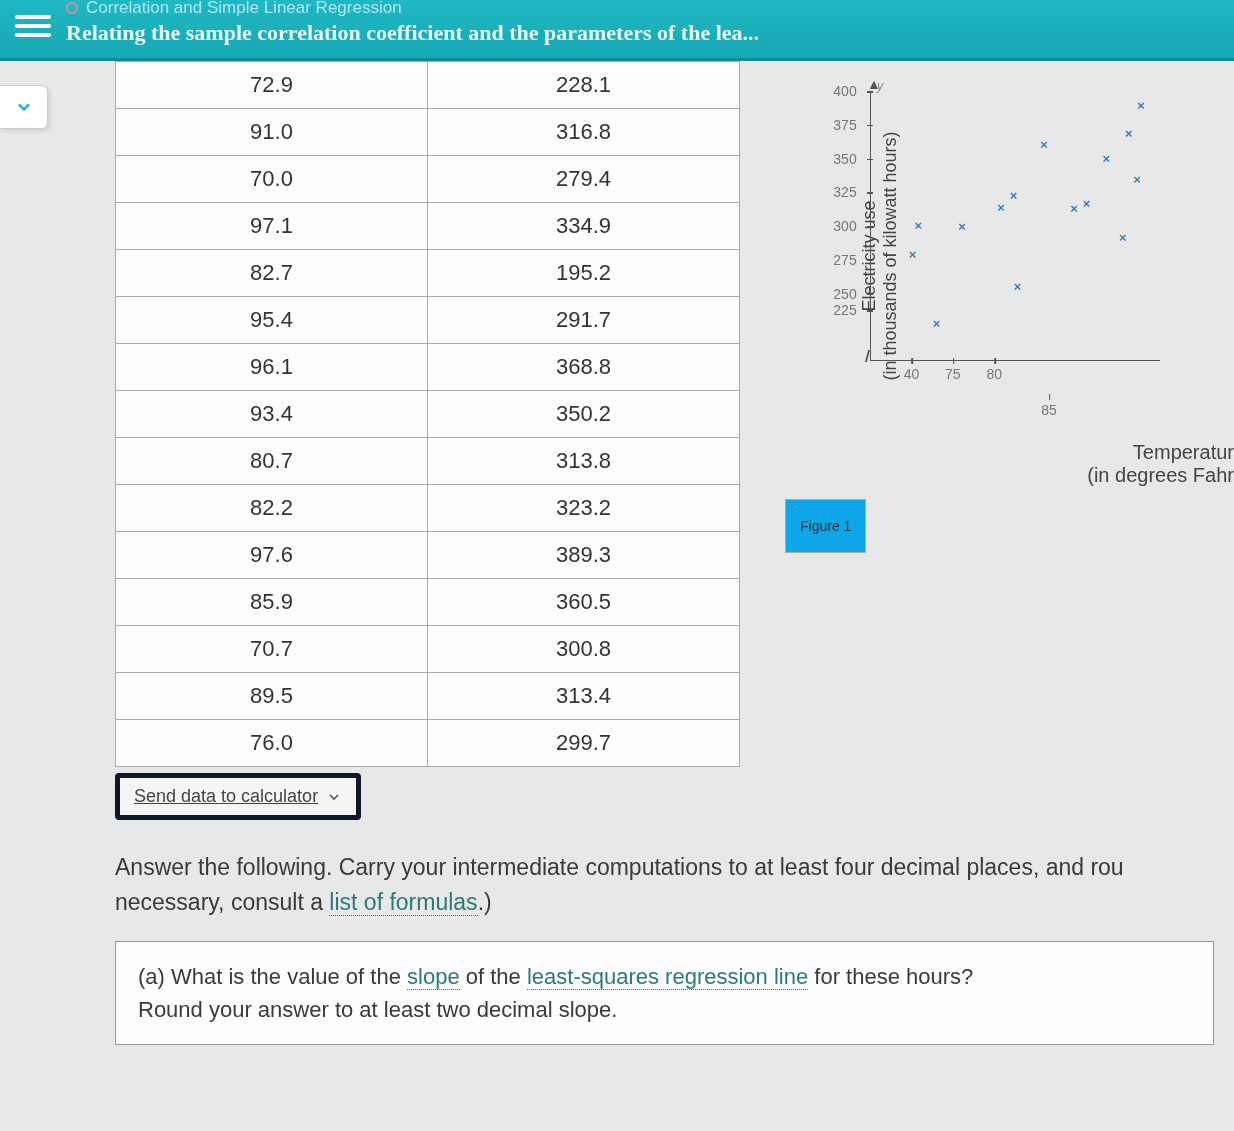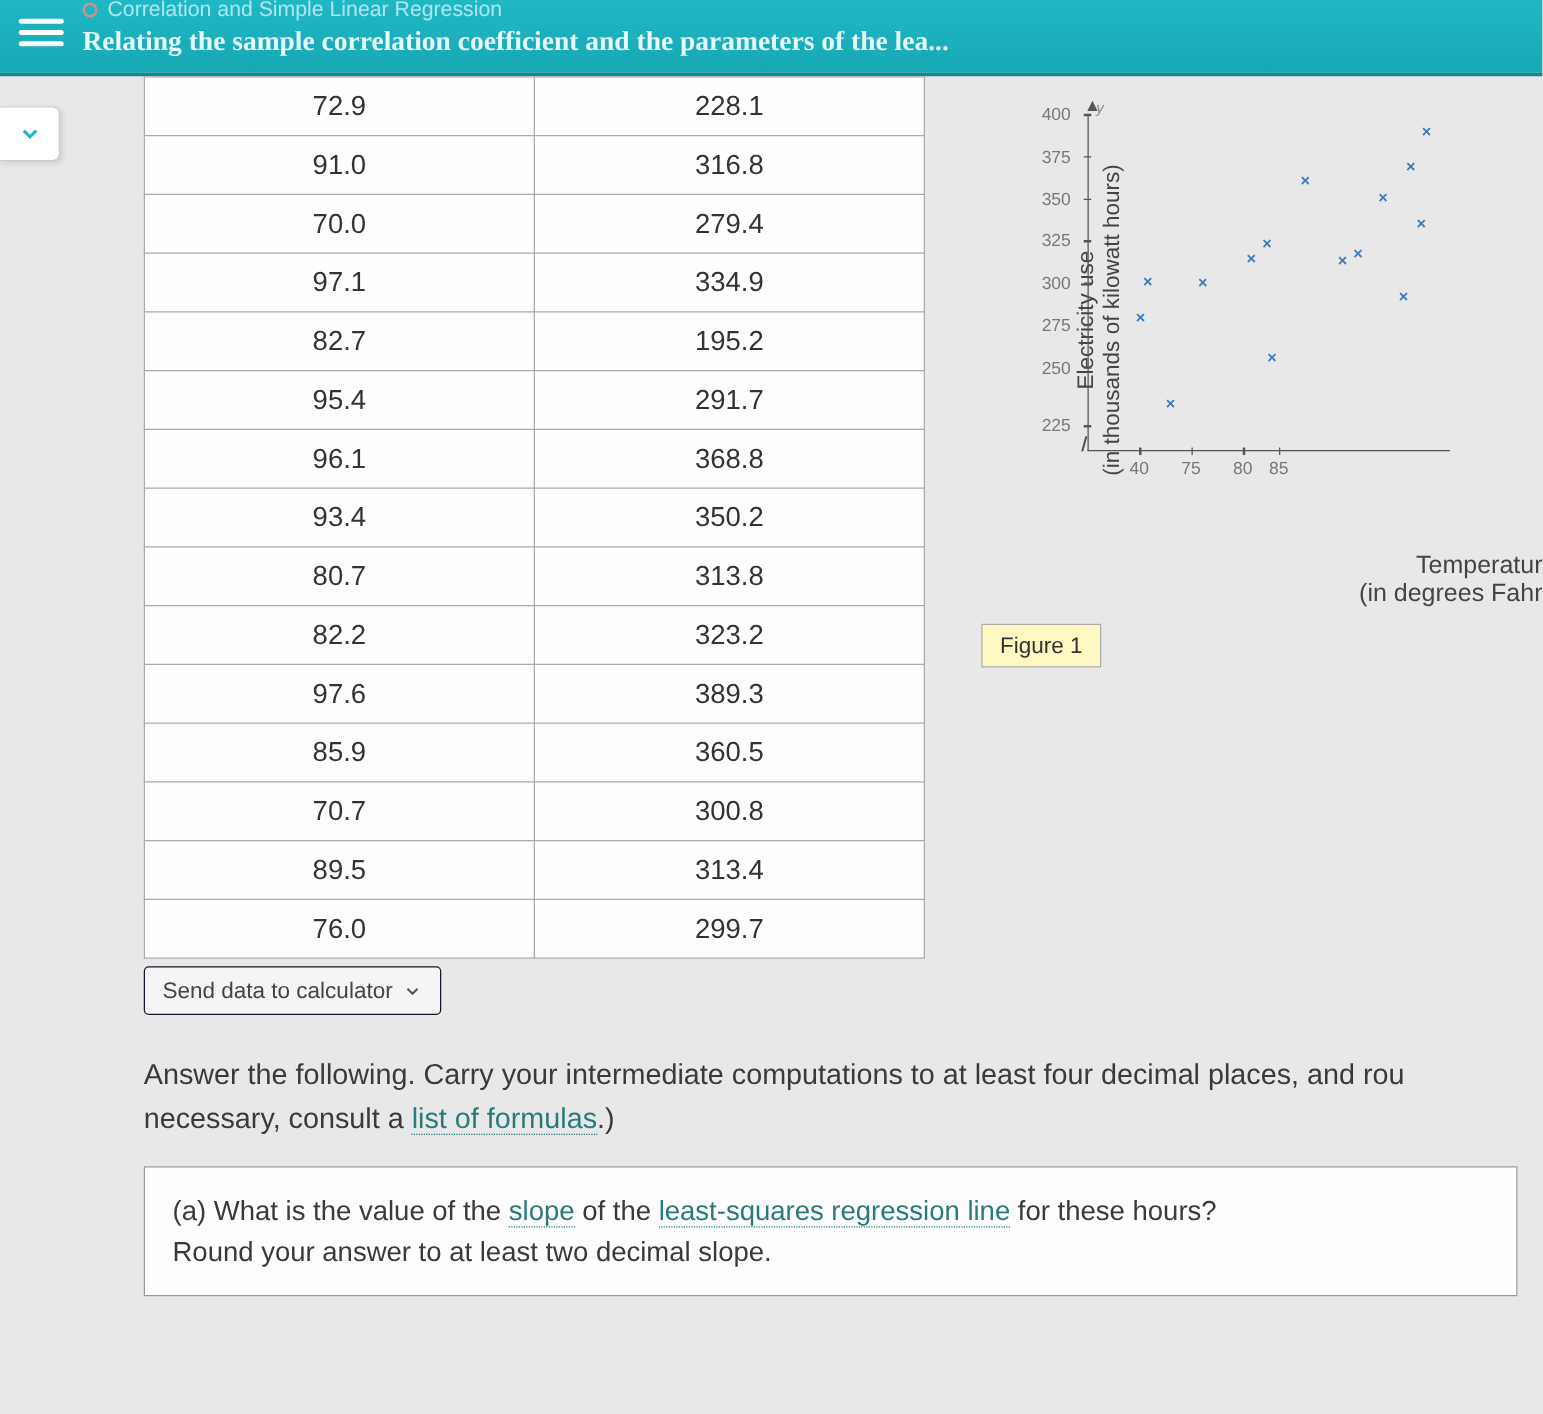--- a/index.html
+++ b/index.html
@@ -84,26 +84,27 @@
   }
   table.data td:first-child { width:50%; }
   table.data td:last-child { width:50%; }
 
   .send-btn {
     margin-top: 6px;
     display:inline-flex;
     align-items:center;
     gap:8px;
     background:#f5f5f5;
-    border:1px solid #0f172a;
+    border:5px solid #0f172a;
     border-radius:4px;
     padding:8px 14px;
     font-size:18px;
     cursor:pointer;
     color:#444;
+    text-decoration:underline;
   }
   .send-btn svg { width:16px; height:16px; stroke:#555; stroke-width:2.5; fill:none;}
 
   .chart-col {
     flex:1;
     padding-left: 45px;
     padding-top: 30px;
     position:relative;
   }
   .chart-area {
@@ -164,23 +165,23 @@
     text-align:right;
     font-size:20px;
     color:#444;
     margin-top:20px;
     margin-right:0;
   }
   .figure-label {
     margin-top:12px;
     border:1px solid #aaa;
     display:inline-block;
-    padding:6px 14px;
-    font-size:18px;
-    background:#fef9c3;
+    padding:18px 14px;
+    font-size:14px;
+    background:#0ea5e9;
   }
 
   .body-text {
     padding: 30px 20px 0 115px;
     font-size: 23px;
     color:#3a3a3a;
     line-height:1.5;
   }
   .body-text p { margin-bottom: 22px; }
   .ul-link { color:#2a7a7a; border-bottom:1px dotted #2a7a7a; }
@@ -314,34 +315,34 @@
           <span class="point" style="left: 130.086px; top: 116.37px;">×</span>
           <span class="point" style="left: 142.514px; top: 103.68px;">×</span>
           <span class="point" style="left: 270.114px; top: 14.445px;">×</span>
           <span class="point" style="left: 173.171px; top: 53.325px;">×</span>
           <span class="point" style="left: 47.2286px; top: 133.92px;">×</span>
           <span class="point" style="left: 203px; top: 116.91px;">×</span>
           <span class="point" style="left: 91.1429px; top: 135.405px;">×</span>
         </div>
       <div class="axis-break">//</div>
       <div class="y-ticks" id="yticks">
-          <div class="y-tick" style="top: 241px;">225</div>
+          <div class="y-tick" style="top: 211px;">225</div>
           <div class="y-tick" style="top: 194.5px;">250</div>
           <div class="y-tick" style="top: 160.75px;">275</div>
           <div class="y-tick" style="top: 127px;">300</div>
           <div class="y-tick" style="top: 93.25px;">325</div>
           <div class="y-tick" style="top: 59.5px;">350</div>
           <div class="y-tick" style="top: 25.75px;">375</div>
           <div class="y-tick" style="top: -8px;">400</div>
         </div>
       <div class="x-ticks" id="xticks">
           <div class="x-tick" style="left: 41.4286px;">40</div>
           <div class="x-tick" style="left: 82.8571px;">75</div>
           <div class="x-tick" style="left: 124.286px;">80</div>
-          <div class="x-tick" style="left: 153px;">85</div>
+          <div class="x-tick" style="left: 179px; margin-top: 36px;">85</div>
         </div>
     </div>
     <div class="x-axis-label">
       <span>Temperatur</span><br>
       <span>(in degrees Fahr</span>
     </div>
     <div class="figure-label">Figure 1</div>
   </div>
 </div>
 

